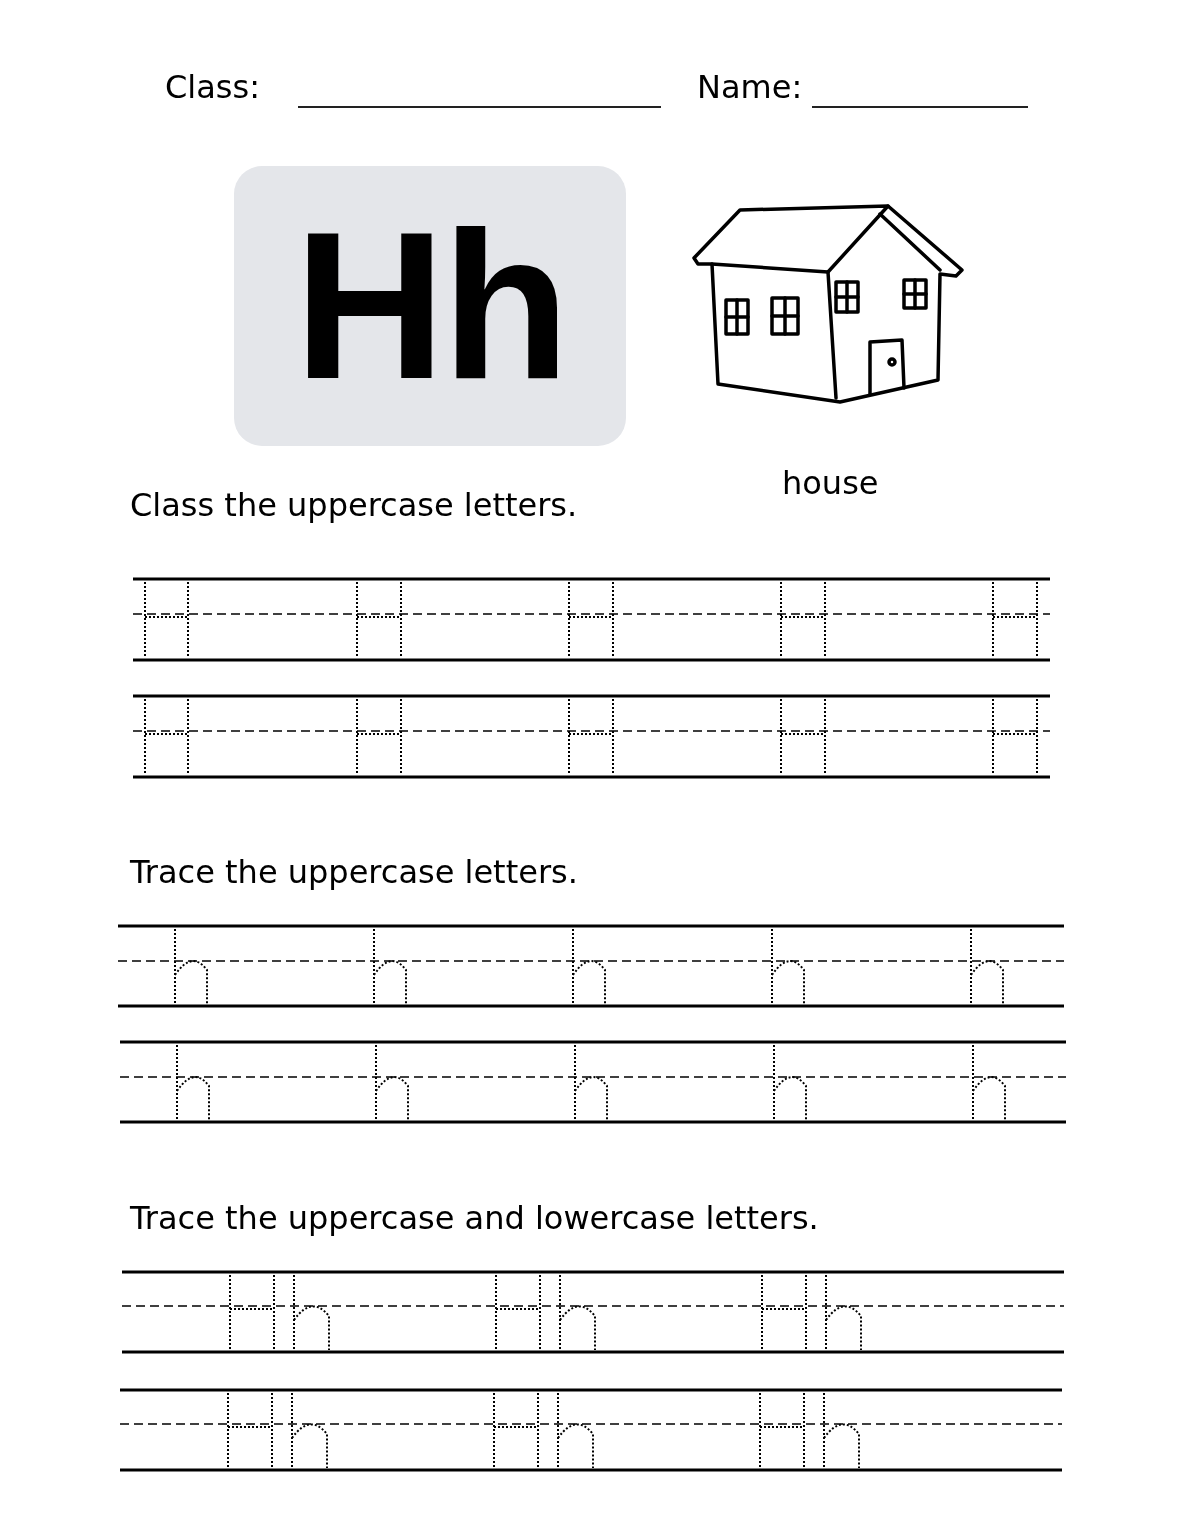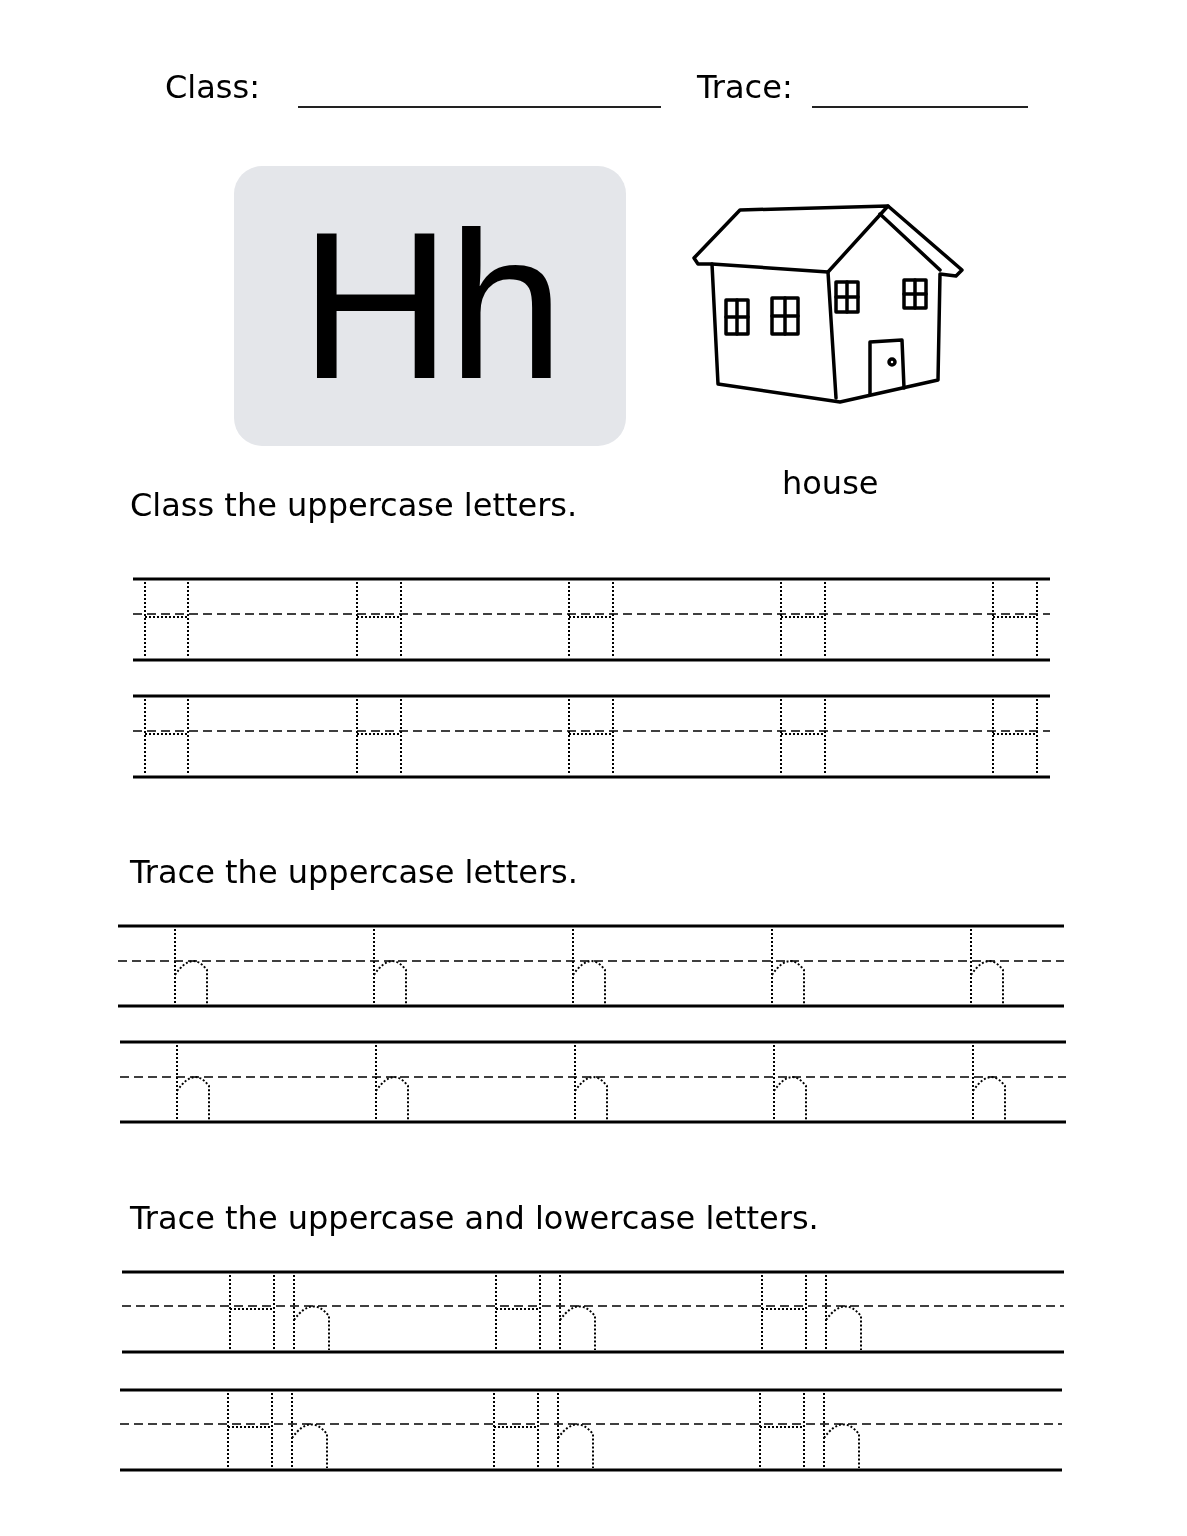--- a/index.html
+++ b/index.html
@@ -1,31 +1,31 @@
 <!DOCTYPE html>
 <html><head>
 <meta charset="utf-8">
 <style>
   html,body{margin:0;padding:0;background:#fff;}
   body{width:1187px;height:1536px;position:relative;overflow:hidden;font-family:"DejaVu Sans","Liberation Sans",sans-serif;color:#000;}
   .abs{position:absolute;}
   .label{font-size:32px;}
   .blank{position:absolute;border-bottom:2px solid #222;height:0;}
   .card{position:absolute;left:234px;top:166px;width:392px;height:280px;border-radius:28px;}
-  .bigletter{position:absolute;left:0;top:0;width:392px;height:280px;display:flex;align-items:center;justify-content:center;font-family:"Liberation Sans",sans-serif;font-weight:normal;font-size:210px;letter-spacing:-4px;}
+  .bigletter{position:absolute;left:0;top:0;width:392px;height:280px;display:flex;align-items:center;justify-content:center;font-family:"Liberation Sans",sans-serif;font-weight:bold;font-size:210px;letter-spacing:-4px;}
   .word{font-size:32px;margin-top:36px;}
   .instr{font-size:32px;}
   svg.rows{position:absolute;left:0;top:0;}
 </style>
 </head>
 <body>
 
 <div class="abs label" style="left:165px;top:68px;">Class:</div>
 <div class="blank" style="left:298px;top:106px;width:363px;"></div>
-<div class="abs label" style="left:697px;top:68px;">Trace:</div>
+<div class="abs label" style="left:697px;top:68px;">Name:</div>
 <div class="blank" style="left:812px;top:106px;width:216px;"></div>
 
 <div class="card" style="background:#e4e6ea;">
   <div class="bigletter">Hh</div>
 </div>
 
 <div class="abs" style="left:690px;top:198px;width:280px;height:210px;">
   <svg width="280" height="210" viewBox="0 0 280 210" fill="none" stroke="#000" stroke-width="3.5" stroke-linejoin="round" stroke-linecap="round">
     <path d="M50 12 L198 8 L272 72 L266 78 L250 76 L248 182 L150 204 L28 186 L22 66 L8 66 L4 60 Z"></path>
     <path d="M198 8 L138 74 L22 66"></path>

